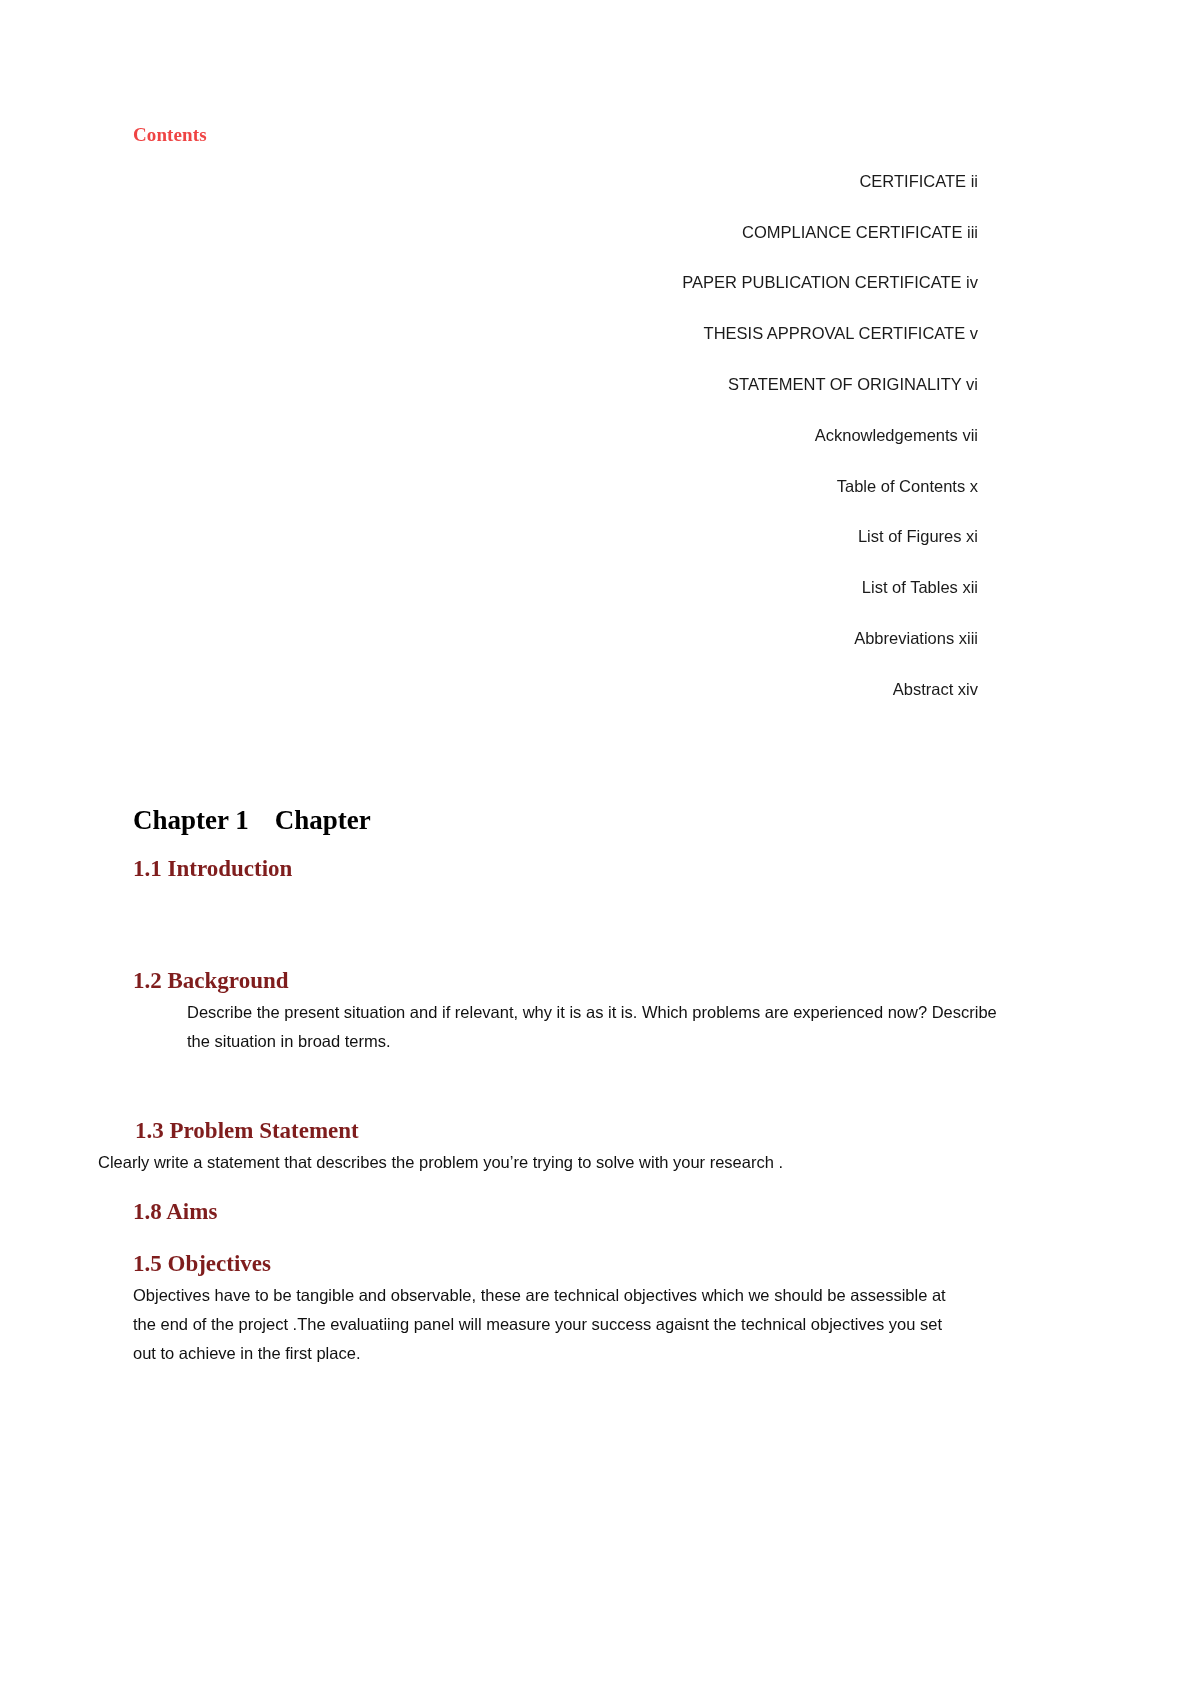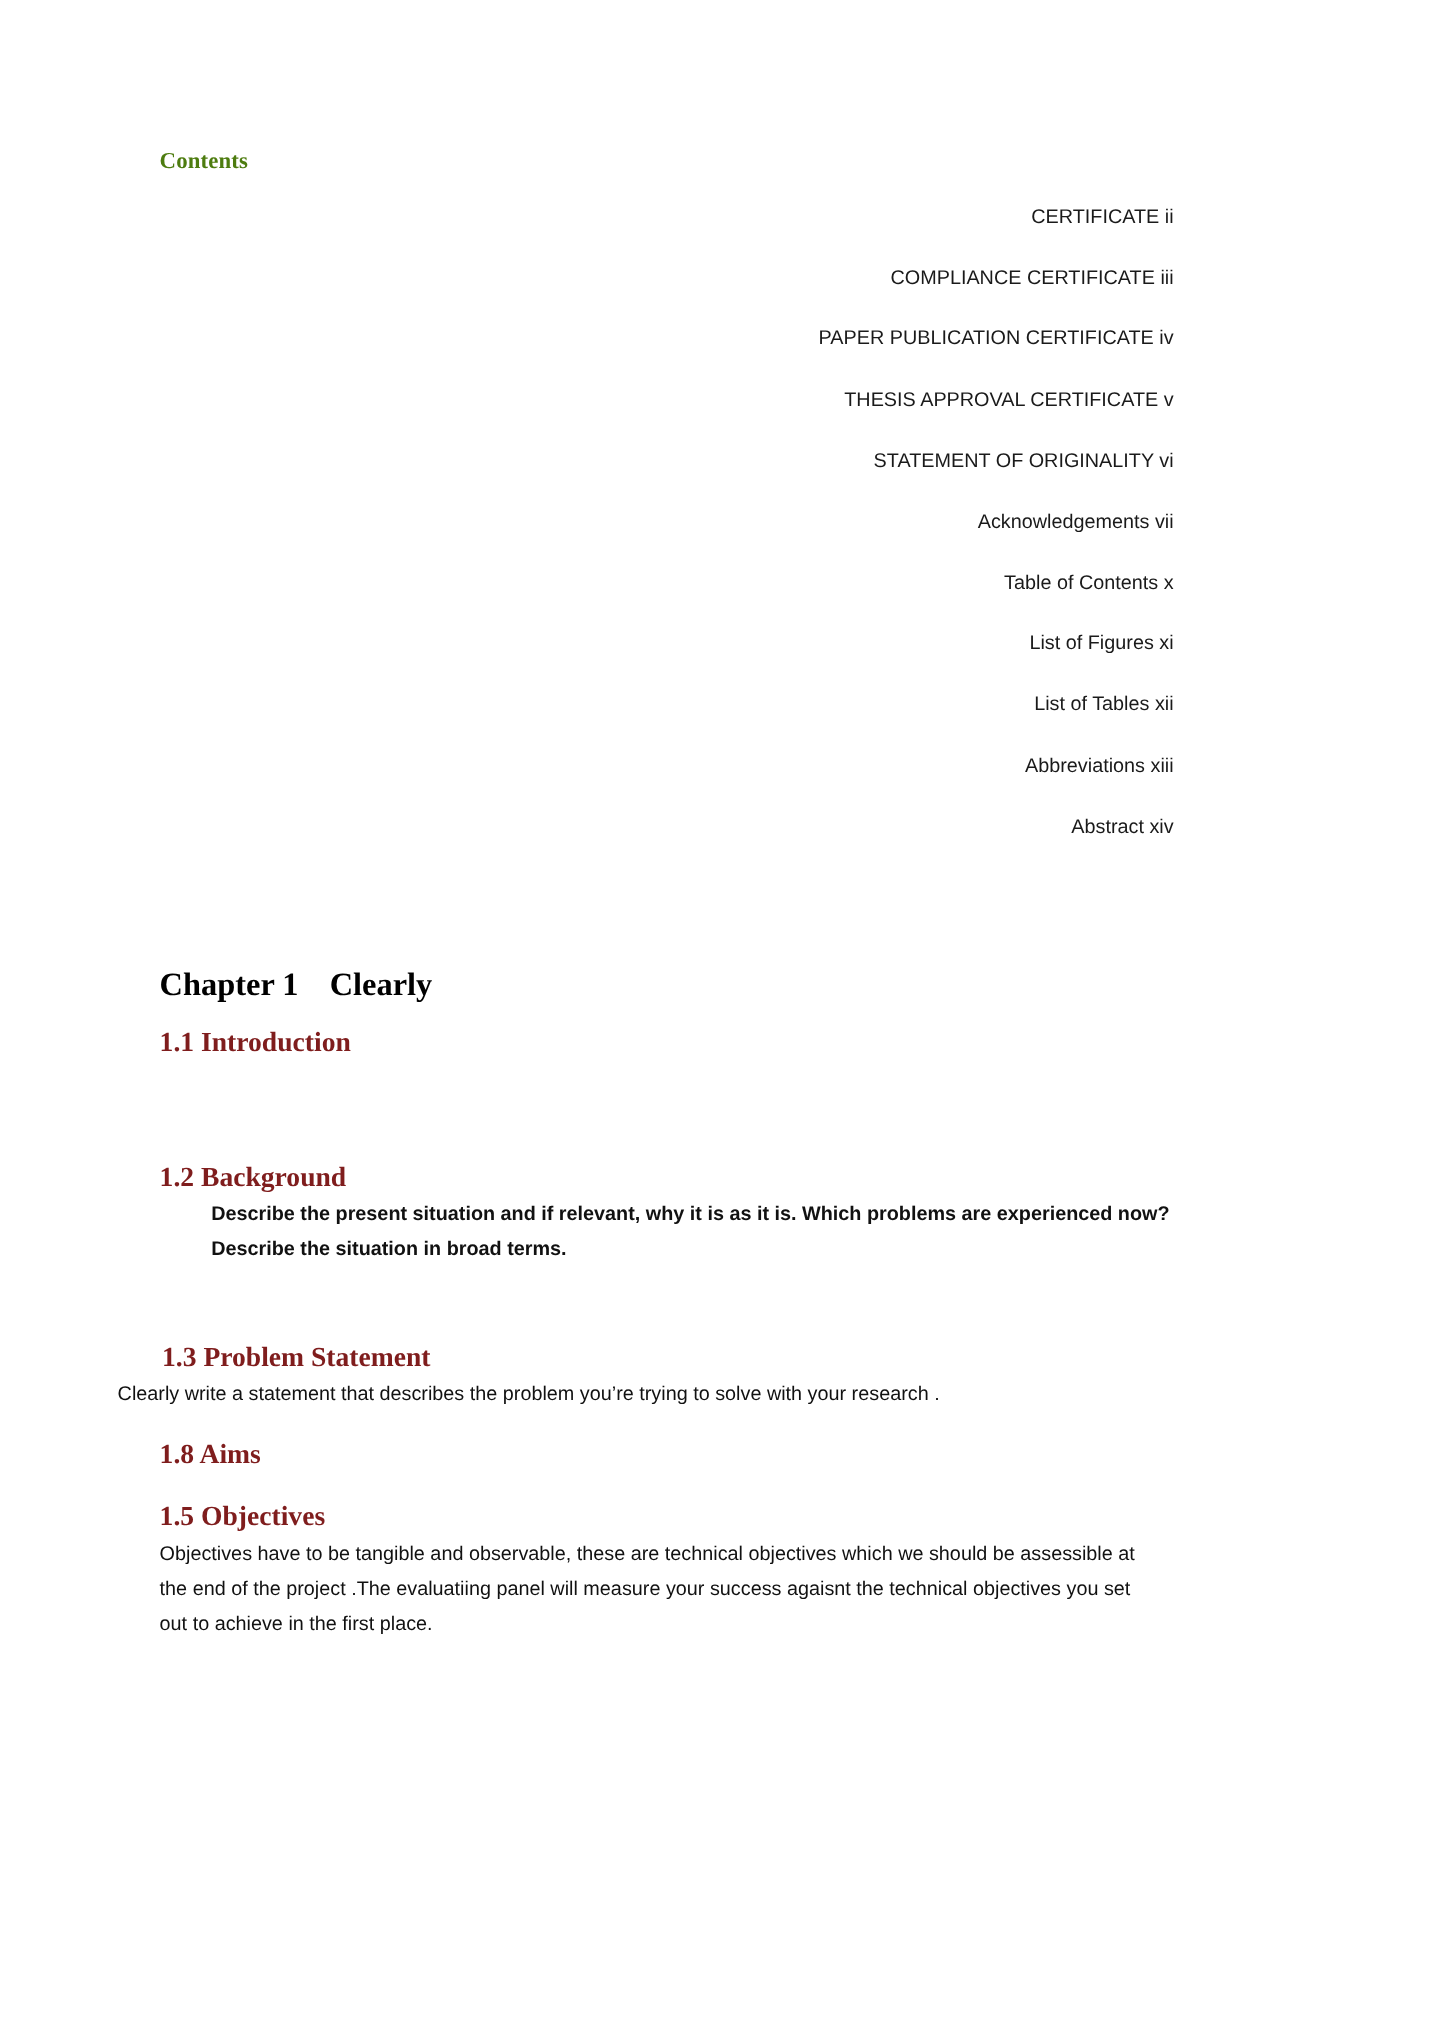--- a/index.html
+++ b/index.html
@@ -27,21 +27,21 @@
     top: 124px;
     width: 845px;
   }
 
   
   .contents-title {
     font-family: "Liberation Serif", serif;
     font-weight: bold;
     font-size: 19px;
     line-height: 1.15;
-    color: #4d7c0f;
+    color: #ef4444;
     margin: 0 0 26px 0;
     letter-spacing: 0.1px;
   }
   .toc-list {
     margin: 0;
     padding: 0;
     list-style: none;
   }
   .toc-entry {
     font-family: "Liberation Sans", sans-serif;
@@ -93,21 +93,21 @@
     color: #111111;
     margin: 3px 0 0 0;
     text-align: left;
   }
 
   
   .s-intro { position: absolute; left: 133px; top: 0px; width: 850px; }
   .s-intro .sec-body { width: 848px; }
 
   .s-background { position: absolute; left: 133px; top: 112px; width: 860px; }
-  .s-background .sec-body { margin-left: 43px; width: 812px; font-weight: bold; }
+  .s-background .sec-body { margin-left: 54px; width: 812px; }
 
   .s-problem { position: absolute; left: 133px; top: 262px; width: 880px; }
   .s-problem .sec-heading { margin-left: 2px; }
   .s-problem .sec-body { margin-left: -35px; width: 880px; }
 
   .s-aims { position: absolute; left: 133px; top: 343px; width: 400px; }
 
   .s-objectives { position: absolute; left: 133px; top: 395px; width: 830px; }
   .s-objectives .sec-body { width: 828px; }
 </style>
@@ -129,21 +129,21 @@
       <li class="toc-entry">Acknowledgements vii</li>
       <li class="toc-entry">Table of Contents x</li>
       <li class="toc-entry">List of Figures xi</li>
       <li class="toc-entry">List of Tables xii</li>
       <li class="toc-entry">Abbreviations xiii</li>
       <li class="toc-entry">Abstract xiv</li>
     </ul>
 
   </div>
 
-  <h1 class="chapter-heading"><span>Chapter 1</span><span class="chapter-gap"></span><span>Clearly</span></h1>
+  <h1 class="chapter-heading"><span>Chapter 1</span><span class="chapter-gap"></span><span>Chapter</span></h1>
 
   <div class="sections">
 
     <div class="section s-intro">
       <h2 class="sec-heading">1.1 Introduction</h2>
     </div>
 
     <div class="section s-background">
       <h2 class="sec-heading">1.2 Background</h2>
       <p class="sec-body">Describe the present situation and if relevant, why it is as it is. Which problems are experienced now? Describe the situation in broad terms.</p>

